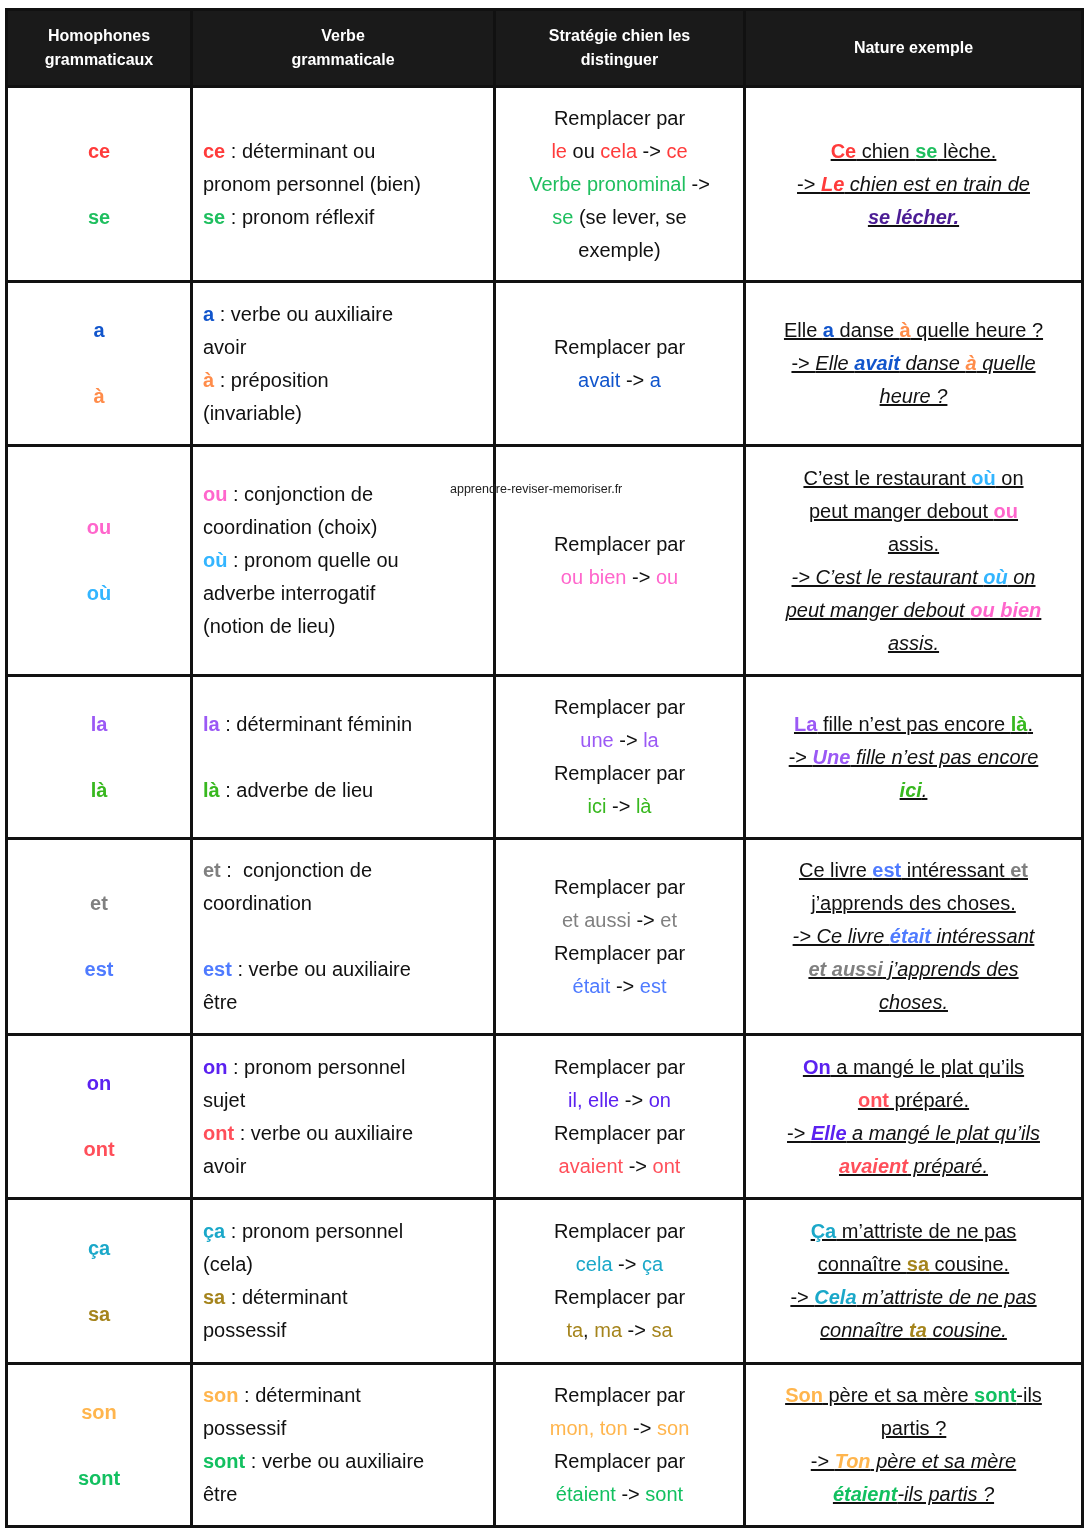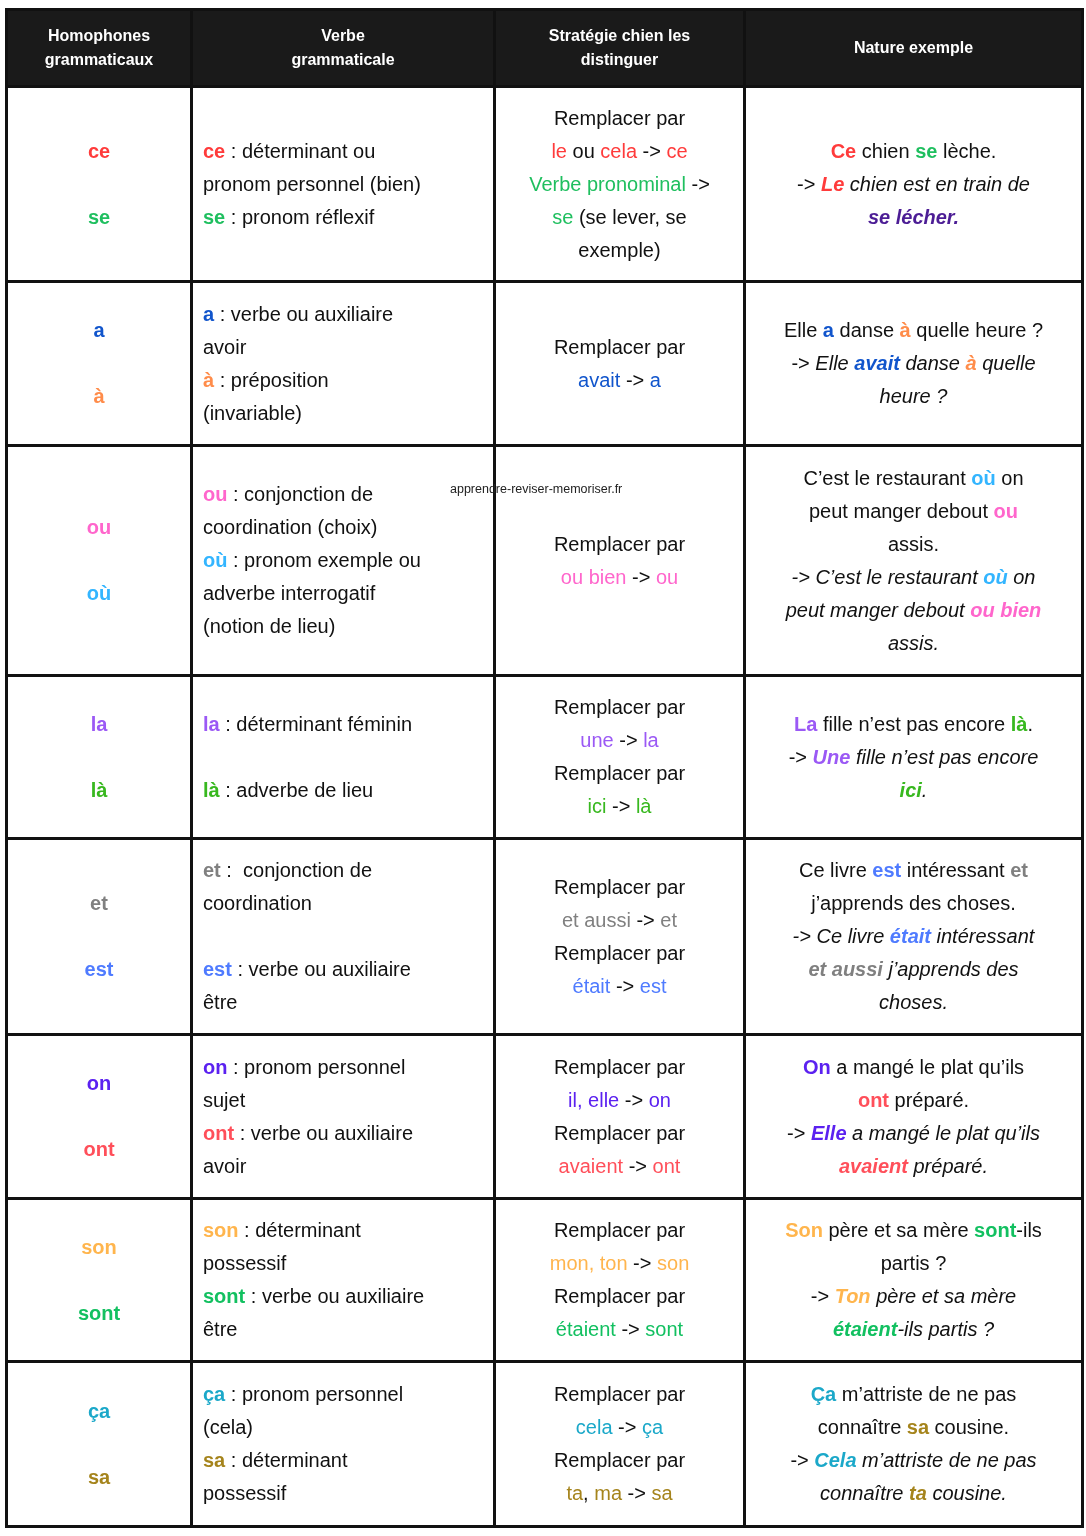--- a/index.html
+++ b/index.html
@@ -10,21 +10,21 @@
     table.homo col.c3 { width: 250px; }
     table.homo col.c4 { width: 338px; }
     table.homo th, table.homo td { border: 3px solid #111; vertical-align: middle; }
     table.homo th { background: #1a1a1a; color: #ffffff; font-weight: bold; font-size: 16px; line-height: 24px; text-align: center; padding: 0 10px; height: 74px; }
     table.homo td { font-size: 20px; line-height: 33px; padding: 0 10px; }
     td.homs { text-align: center; font-weight: bold; }
     td.homs .w { display: block; }
     td.homs .gap { display: block; height: 33px; }
     td.nature { text-align: left; padding-left: 12px; }
     td.strat { text-align: center; }
-    td.ex { text-align: center; }
+    td.ex { text-align: center; text-decoration: underline; }
     .b { font-weight: bold; }
     .i { font-style: italic; }
     .line { display: block; }
     .watermark { position: absolute; left: 450px; top: 482px; font-size: 12.5px; color: #222; font-family: "Liberation Sans", sans-serif; }
   </style>
 </head>
 <body>
 
 <table class="homo">
   <colgroup>
@@ -102,21 +102,21 @@
 
     <tr style="height:230px">
       <td class="homs">
         <span class="w" style="color:#ff66cc">ou</span>
         <span class="gap"></span>
         <span class="w" style="color:#33b5ff">où</span>
       </td>
       <td class="nature">
         <span class="line"><span class="b" style="color:#ff66cc">ou</span><span> : conjonction de</span></span>
         <span class="line">coordination (choix)</span>
-        <span class="line"><span class="b" style="color:#33b5ff">où</span><span> : pronom exemple ou</span></span>
+        <span class="line"><span class="b" style="color:#33b5ff">où</span><span> : pronom quelle ou</span></span>
         <span class="line">adverbe interrogatif</span>
         <span class="line">(notion de lieu)</span>
       </td>
       <td class="strat">
         <span class="line">Remplacer par</span>
         <span class="line"><span style="color:#ff66cc">ou bien</span><span> -&gt; </span><span style="color:#ff66cc">ou</span></span>
       </td>
       <td class="ex">
         <span class="line"><span>C’est le restaurant </span><span class="b" style="color:#33b5ff">où</span><span> on</span></span>
         <span class="line"><span>peut manger debout </span><span class="b" style="color:#ff66cc">ou</span></span>
@@ -198,20 +198,46 @@
         <span class="line"><span style="color:#ff4f5a">avaient</span><span> -&gt; </span><span style="color:#ff4f5a">ont</span></span>
       </td>
       <td class="ex">
         <span class="line"><span class="b" style="color:#5b21f0">On</span><span> a mangé le plat qu’ils</span></span>
         <span class="line"><span class="b" style="color:#ff4f5a">ont</span><span> préparé.</span></span>
         <span class="line i"><span style="font-style:normal">-&gt; </span><span class="b" style="color:#5b21f0">Elle</span><span> a mangé le plat qu’ils</span></span>
         <span class="line i"><span class="b" style="color:#ff4f5a">avaient</span><span> préparé.</span></span>
       </td>
     </tr>
 
+    <tr style="height:165px">
+      <td class="homs">
+        <span class="w" style="color:#1ba8c9">ça</span>
+        <span class="gap"></span>
+        <span class="w" style="color:#a5841c">sa</span>
+      </td>
+      <td class="nature">
+        <span class="line"><span class="b" style="color:#1ba8c9">ça</span><span> : pronom personnel</span></span>
+        <span class="line">(cela)</span>
+        <span class="line"><span class="b" style="color:#a5841c">sa</span><span> : déterminant</span></span>
+        <span class="line">possessif</span>
+      </td>
+      <td class="strat">
+        <span class="line">Remplacer par</span>
+        <span class="line"><span style="color:#1ba8c9">cela</span><span> -&gt; </span><span style="color:#1ba8c9">ça</span></span>
+        <span class="line">Remplacer par</span>
+        <span class="line"><span style="color:#a5841c">ta</span><span>, </span><span style="color:#a5841c">ma</span><span> -&gt; </span><span style="color:#a5841c">sa</span></span>
+      </td>
+      <td class="ex">
+        <span class="line"><span class="b" style="color:#1ba8c9">Ça</span><span> m’attriste de ne pas</span></span>
+        <span class="line"><span>connaître </span><span class="b" style="color:#a5841c">sa</span><span> cousine.</span></span>
+        <span class="line i"><span style="font-style:normal">-&gt; </span><span class="b" style="color:#1ba8c9">Cela</span><span> m’attriste de ne pas</span></span>
+        <span class="line i"><span>connaître </span><span class="b" style="color:#a5841c">ta</span><span> cousine.</span></span>
+      </td>
+    </tr>
+
     <tr style="height:163px">
       <td class="homs">
         <span class="w" style="color:#ffb54d">son</span>
         <span class="gap"></span>
         <span class="w" style="color:#12c060">sont</span>
       </td>
       <td class="nature">
         <span class="line"><span class="b" style="color:#ffb54d">son</span><span> : déterminant</span></span>
         <span class="line">possessif</span>
         <span class="line"><span class="b" style="color:#12c060">sont</span><span> : verbe ou auxiliaire</span></span>
@@ -223,42 +249,16 @@
         <span class="line">Remplacer par</span>
         <span class="line"><span style="color:#12c060">étaient</span><span> -&gt; </span><span style="color:#12c060">sont</span></span>
       </td>
       <td class="ex">
         <span class="line"><span class="b" style="color:#ffb54d">Son</span><span> père et sa mère </span><span class="b" style="color:#12c060">sont</span><span>-ils</span></span>
         <span class="line">partis ?</span>
         <span class="line i"><span style="font-style:normal">-&gt; </span><span class="b" style="color:#ffb54d">Ton</span><span> père et sa mère</span></span>
         <span class="line i"><span class="b" style="color:#12c060">étaient</span><span>-ils partis ?</span></span>
       </td>
     </tr>
-
-    <tr style="height:165px">
-      <td class="homs">
-        <span class="w" style="color:#1ba8c9">ça</span>
-        <span class="gap"></span>
-        <span class="w" style="color:#a5841c">sa</span>
-      </td>
-      <td class="nature">
-        <span class="line"><span class="b" style="color:#1ba8c9">ça</span><span> : pronom personnel</span></span>
-        <span class="line">(cela)</span>
-        <span class="line"><span class="b" style="color:#a5841c">sa</span><span> : déterminant</span></span>
-        <span class="line">possessif</span>
-      </td>
-      <td class="strat">
-        <span class="line">Remplacer par</span>
-        <span class="line"><span style="color:#1ba8c9">cela</span><span> -&gt; </span><span style="color:#1ba8c9">ça</span></span>
-        <span class="line">Remplacer par</span>
-        <span class="line"><span style="color:#a5841c">ta</span><span>, </span><span style="color:#a5841c">ma</span><span> -&gt; </span><span style="color:#a5841c">sa</span></span>
-      </td>
-      <td class="ex">
-        <span class="line"><span class="b" style="color:#1ba8c9">Ça</span><span> m’attriste de ne pas</span></span>
-        <span class="line"><span>connaître </span><span class="b" style="color:#a5841c">sa</span><span> cousine.</span></span>
-        <span class="line i"><span style="font-style:normal">-&gt; </span><span class="b" style="color:#1ba8c9">Cela</span><span> m’attriste de ne pas</span></span>
-        <span class="line i"><span>connaître </span><span class="b" style="color:#a5841c">ta</span><span> cousine.</span></span>
-      </td>
-    </tr>
   </tbody>
 </table>
 
 <div class="watermark">apprendre-reviser-memoriser.fr</div>
 
 </body></html>

